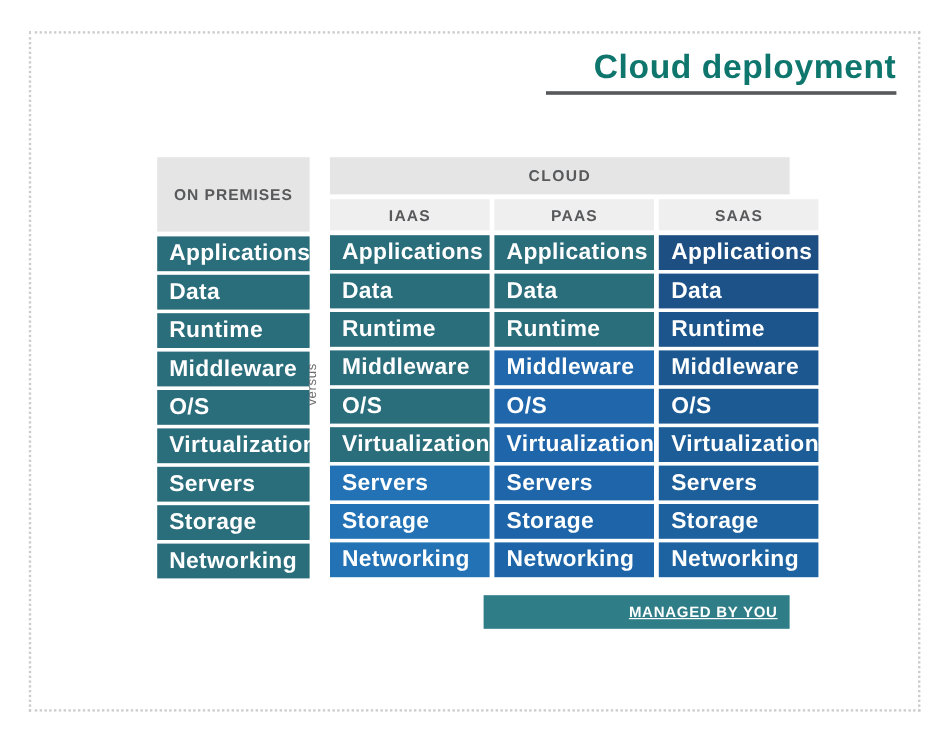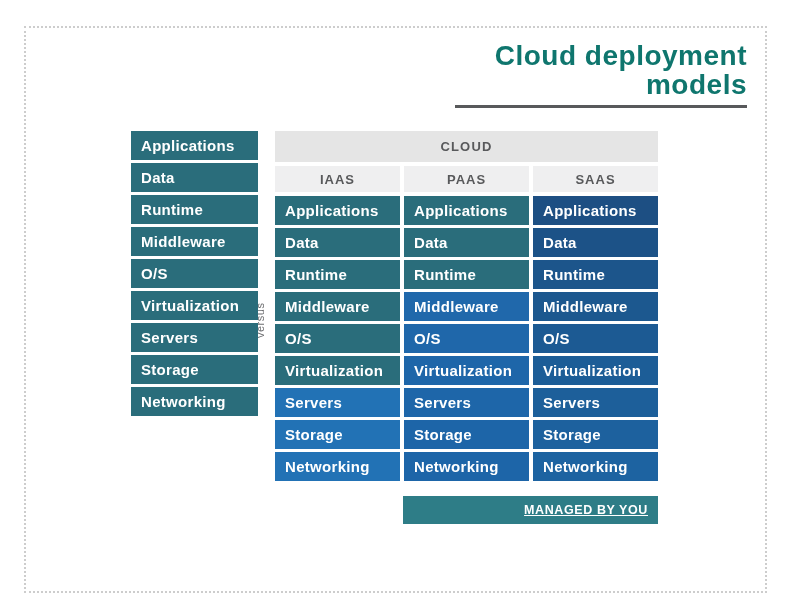--- a/index.html
+++ b/index.html
@@ -37,44 +37,44 @@
   .cloud-header{height:31px;margin-bottom:4px;letter-spacing:1.2px;}
   .cloud-columns{display:flex;gap:4px;}
   .cloud-col{flex:1;display:flex;flex-direction:column;}
   .subheader-cell{
     background:#efeff0;color:#58595b;font-weight:bold;font-size:13px;letter-spacing:1px;
     height:26px;margin-bottom:4px;display:flex;align-items:center;justify-content:center;
   }
   
   .cell{
     height:29px;margin-bottom:3px;color:#ffffff;
-    font-size:15px;font-weight:bold;letter-spacing:0.3px;
+    font-size:19px;font-weight:bold;letter-spacing:0.3px;
     display:flex;align-items:center;padding-left:10px;box-sizing:border-box;
   }
   
   .legend{position:absolute;left:403px;top:496px;width:255px;}
   .legend-bar{
     height:28px;margin-bottom:4px;color:#ffffff;font-size:12.5px;font-weight:bold;
     letter-spacing:0.6px;display:flex;align-items:center;justify-content:flex-end;
     padding-right:10px;box-sizing:border-box;text-decoration:underline;
   }
 </style>
 </head>
 <body>
 
 <div class="page">
   <div class="dotted-frame"></div>
 
   <div class="title-block">
     <div>Cloud deployment</div>
-    <div>models</div>
     <div class="title-underline"></div>
   </div>
 
   <div class="onprem-col">
+    <div class="header-cell onprem-header">ON PREMISES</div>
     <div id="onprem-cells">
         <div class="cell" style="background: rgb(42, 109, 123);">Applications</div>
         <div class="cell" style="background: rgb(42, 109, 123);">Data</div>
         <div class="cell" style="background: rgb(42, 109, 123);">Runtime</div>
         <div class="cell" style="background: rgb(42, 109, 123);">Middleware</div>
         <div class="cell" style="background: rgb(42, 109, 123);">O/S</div>
         <div class="cell" style="background: rgb(42, 109, 123);">Virtualization</div>
         <div class="cell" style="background: rgb(42, 109, 123);">Servers</div>
         <div class="cell" style="background: rgb(42, 109, 123);">Storage</div>
         <div class="cell" style="background: rgb(42, 109, 123);">Networking</div>

